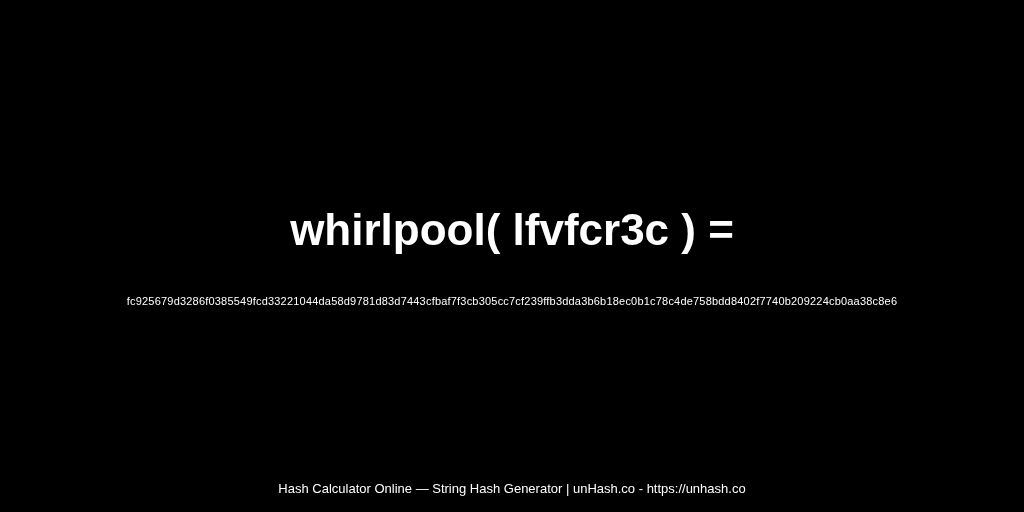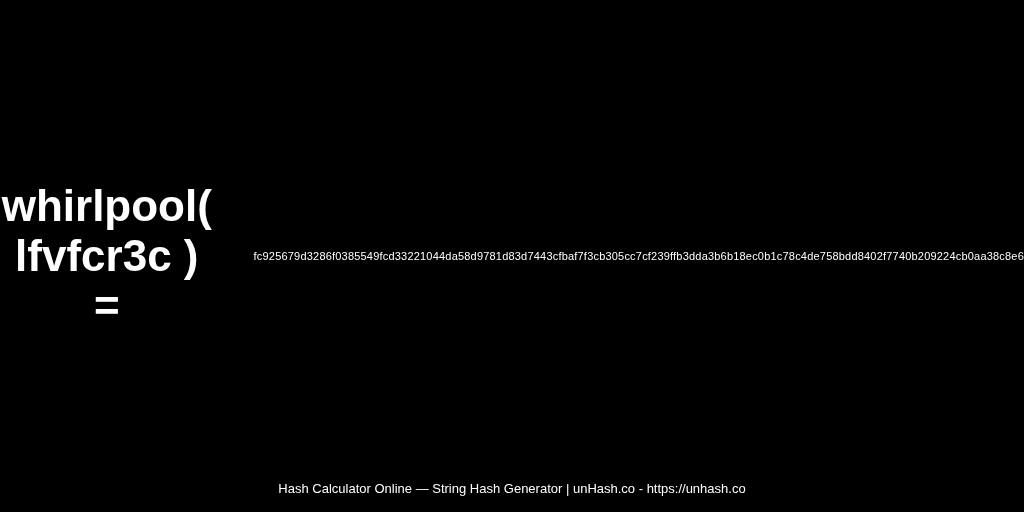--- a/index.html
+++ b/index.html
@@ -15,21 +15,21 @@
       font-family: Arial, Helvetica, sans-serif;
       display: flex;
       flex-direction: column;
       justify-content: center;
       align-items: center;
       position: relative;
       overflow: hidden;
     }
     .main-content {
       display: flex;
-      flex-direction: row;
+      flex-direction: column;
       align-items: center;
       justify-content: center;
       width: 100%;
       flex: 1;
       gap: 40px;
     }
     .title {
       font-size: 44px;
       font-weight: bold;
       color: #ffffff;

